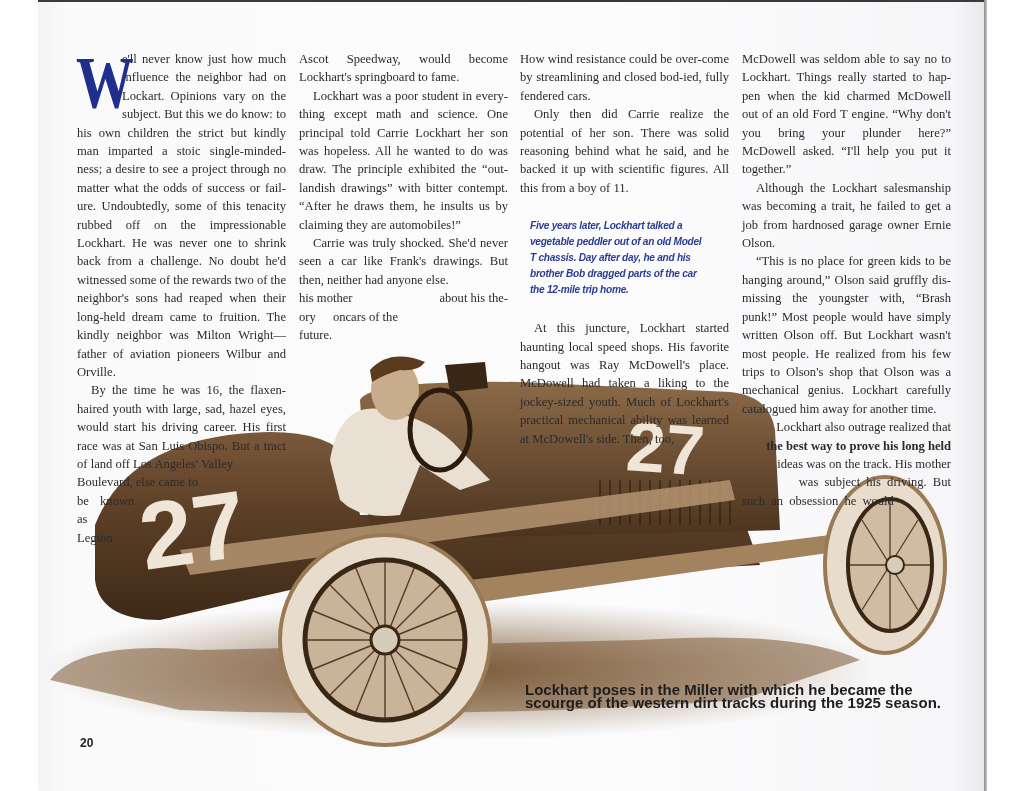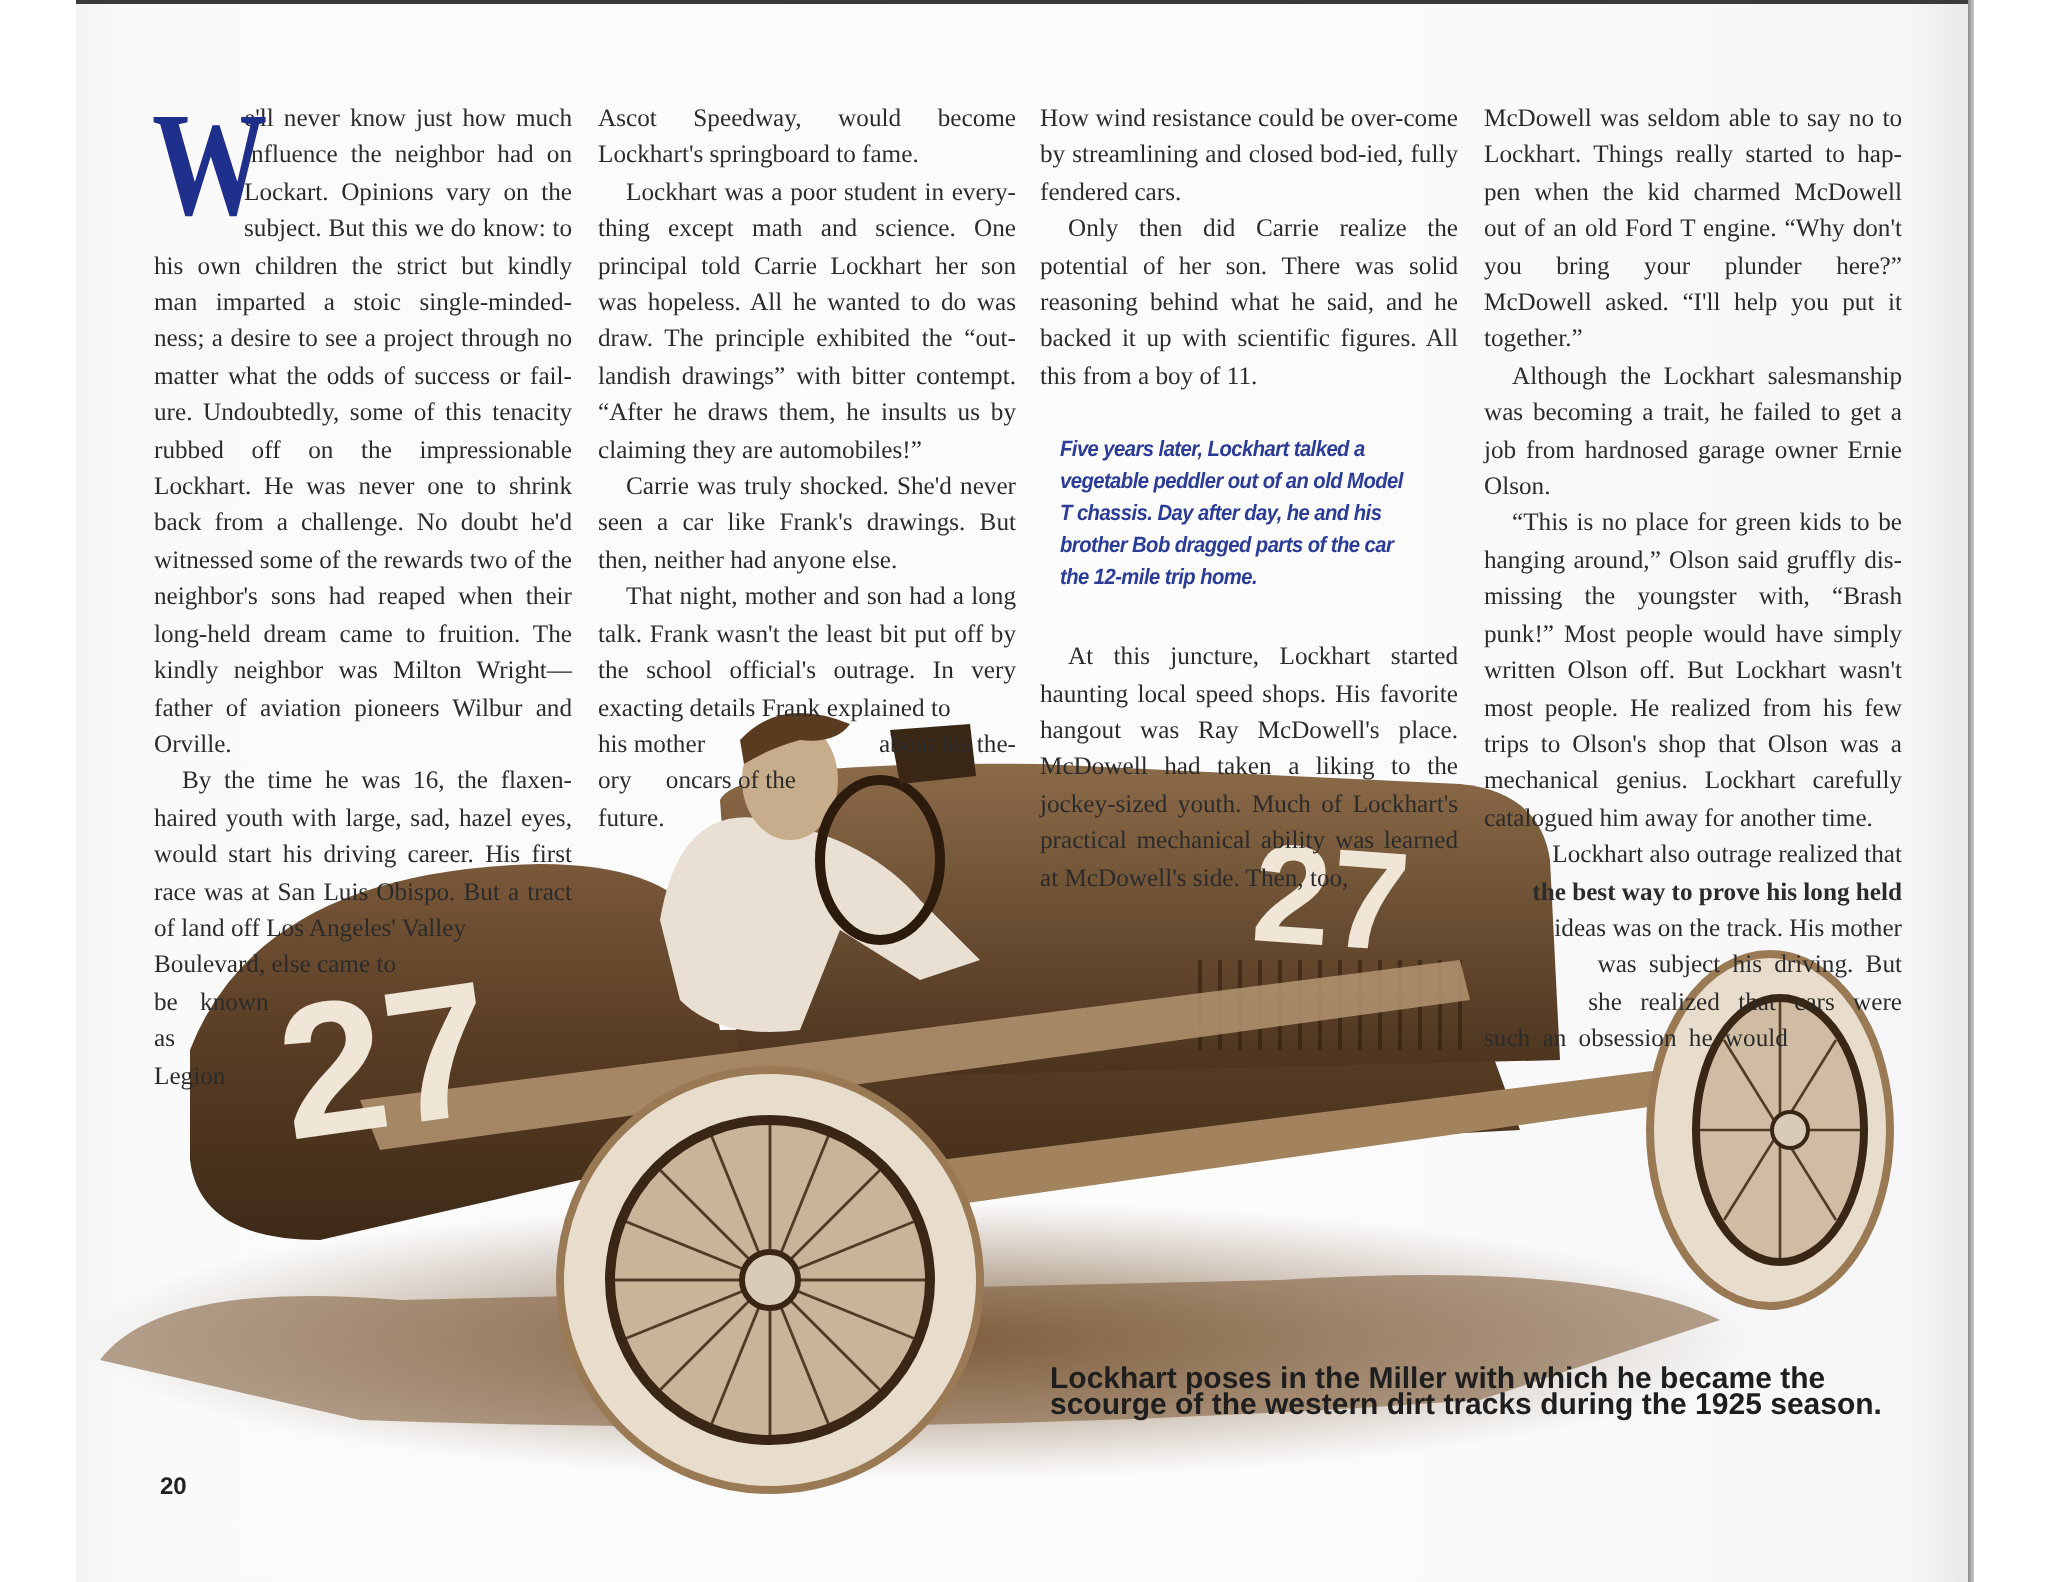--- a/index.html
+++ b/index.html
@@ -156,21 +156,20 @@
   <p><span>By the time he was 16, the flaxen-haired youth with large, sad, hazel eyes, would start his driving career. His first race was at San Luis Obispo. But a tract of land off Los Angeles' Valley</span></p>
   <p class="noindent" style="text-align:left;width:150px;">Boulevard, else came to</p>
   <p class="noindent" style="text-align:left;width:70px;word-spacing:8px;">be known as</p>
   <p class="noindent" style="text-align:left;">Legion</p>
 </div>
 
 <div class="col" id="col2">
   <p class="noindent">Ascot Speedway, would become Lockhart's springboard to fame.</p>
   <p>Lockhart was a poor student in every-thing except math and science. One principal told Carrie Lockhart her son was hopeless. All he wanted to do was draw. The principle exhibited the “out-landish drawings” with bitter contempt. “After he draws them, he insults us by claiming they are automobiles!”</p>
   <p>Carrie was truly shocked. She'd never seen a car like Frank's drawings. But then, neither had anyone else.</p>
-  <p>That night, mother and son had a long talk. Frank wasn't the least bit put off by the school official's outrage. In very exacting details Frank explained to</p>
   <div style="display:flex;justify-content:space-between;gap:36px;">
     <span>his mother</span>
     <span>about his the-</span>
   </div>
   <div style="display:flex;justify-content:flex-start;">
     <span style="word-spacing:14px;">ory on</span>
     <span>cars of the</span>
   </div>
   <div>future.</div>
 </div>
@@ -183,18 +182,17 @@
 </div>
 
 <div class="col" id="col4">
   <p class="noindent">McDowell was seldom able to say no to Lockhart. Things really started to hap-pen when the kid charmed McDowell out of an old Ford T engine. “Why don't you bring your plunder here?” McDowell asked. “I'll help you put it together.”</p>
   <p>Although the Lockhart salesmanship was becoming a trait, he failed to get a job from hardnosed garage owner Ernie Olson.</p>
   <p>“This is no place for green kids to be hanging around,” Olson said gruffly dis-missing the youngster with, “Brash punk!” Most people would have simply written Olson off. But Lockhart wasn't most people. He realized from his few trips to Olson's shop that Olson was a mechanical genius. Lockhart carefully catalogued him away for another time.</p>
   <div style="text-align:right;">Lockhart also outrage realized that</div>
   <div style="text-align:right;font-weight:bold;">the best way to prove his long held</div>
   <div style="text-align:right;">ideas was on the track. His mother</div>
   <div style="text-align:right;word-spacing:3px;">was subject his driving. But</div>
-  <div style="text-align:right;word-spacing:6px;">she realized that cars were</div>
   <div style="text-align:left;word-spacing:3px;">such an obsession he would</div>
 </div>
 
 <div class="caption">Lockhart poses in the Miller with which he became the scourge of the western dirt tracks during the 1925 season.</div>
 <div class="folio">20</div>
 
 </body></html>

